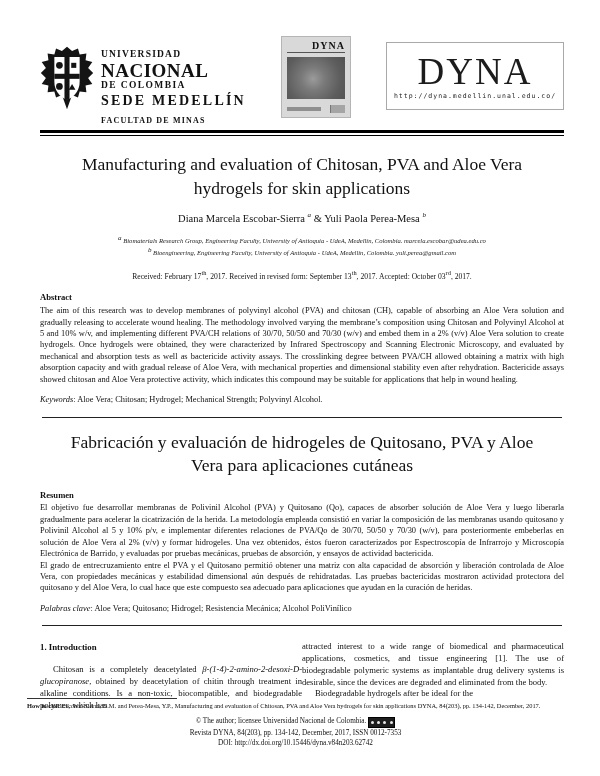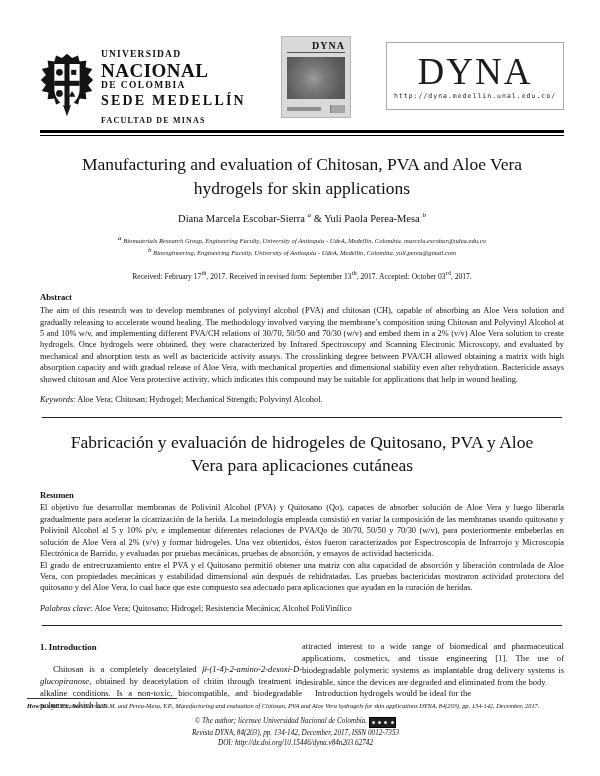--- a/index.html
+++ b/index.html
@@ -3,21 +3,21 @@
 <meta charset="utf-8">
 <style>
   html,body{margin:0;padding:0;background:#fff;}
   .page{
     width:600px;height:776px;box-sizing:border-box;position:relative;
     padding:40px 36px 0 40px;background:#fff;color:#111;
     font-family:"Liberation Serif","DejaVu Serif",serif;overflow:hidden;
   }
   
   .hdr{display:flex;justify-content:space-between;align-items:flex-start;height:84px;}
-  .unal{display:flex;align-items:center;padding-top:4px;}
+  .unal{display:flex;align-items:flex-start;padding-top:4px;}
   .crest{width:54px;height:68px;flex:0 0 auto;}
   .unal-text{margin-left:7px;line-height:1;padding-top:6px;}
   .unal-text .t1{font-size:9.5px;font-weight:bold;letter-spacing:1.2px;}
   .unal-text .t2{font-size:19px;font-weight:bold;letter-spacing:.5px;margin-top:1px;}
   .unal-text .t3{font-size:9.5px;font-weight:bold;letter-spacing:1.4px;margin-top:1px;}
   .unal-text .t4{font-size:14px;font-weight:bold;letter-spacing:2.2px;margin-top:4px;}
   .unal-text .t5{font-size:8px;font-weight:bold;letter-spacing:1.2px;margin-top:9px;}
   .cover{
     width:70px;height:82px;background:#d9d9d9;border:1px solid #b5b5b5;
     box-sizing:border-box;padding:3px 5px;margin-top:-4px;
@@ -54,21 +54,21 @@
   .title-es{font-size:17.5px;text-align:center;line-height:1.35;margin:13px 26px 0 26px;}
   .res{margin-top:12px;font-size:8.4px;line-height:1.36;text-align:justify;}
   .res p{margin:0;}
   
   .cols{display:flex;margin-top:15px;}
   .col{flex:1;font-size:8.6px;line-height:1.37;text-align:justify;}
   .sec-h{font-weight:bold;font-size:8.8px;margin-bottom:11px;}
   .col p{margin:0;}
   .indent{text-indent:13px;}
   
-  .footblock{position:absolute;left:27px;right:36px;bottom:28px;font-style:italic;}
+  .footblock{position:absolute;left:27px;right:36px;bottom:28px;}
   .fn-rule{border:0;border-top:1px solid #333;width:150px;margin:0 0 3px 0;}
   .footnote{font-size:6.4px;line-height:1.3;text-align:left;color:#111;}
   .footnote .fnl{font-weight:bold;}
   .footer{margin-top:6px;text-align:center;font-size:7.2px;line-height:1.4;color:#111;}
   .cc-badge{display:inline-flex;align-items:center;justify-content:space-around;
     width:25px;height:9px;background:#1e1e1e;border:1px solid #000;vertical-align:-1px;margin-left:2px;}
   .cc-dot{width:3px;height:3px;border-radius:50%;background:#e8e8e8;}
 </style>
 </head>
 <body>
@@ -147,21 +147,21 @@
 
   <hr class="thin-rule">
 
   <div class="cols">
     <div class="col">
       <div class="sec-h">1. Introduction</div>
       <p class="indent"><span>Chitosan is a completely deacetylated </span><i>β-(1-4)-2-amino-2-desoxi-D-glucopiranose</i><span>, obtained by deacetylation of chitin through treatment in alkaline conditions. Is a non-toxic, biocompatible, and biodegradable polymer, which has</span></p>
     </div>
     <div class="col">
       <p>attracted interest to a wide range of biomedical and pharmaceutical applications, cosmetics, and tissue engineering [1]. The use of biodegradable polymeric systems as implantable drug delivery systems is desirable, since the devices are degraded and eliminated from the body.</p>
-      <p class="indent">Introduction hydrogels would be ideal for the</p>
+      <p class="indent">Biodegradable hydrogels after be ideal for the</p>
     </div>
   </div>
 
   <div class="footblock">
     <hr class="fn-rule">
     <div class="footnote">
       <span class="fnl">How to cite:</span><span> Escobar-Sierra, D.M. and Perea-Mesa, Y.P., Manufacturing and evaluation of Chitosan, PVA and Aloe Vera hydrogels for skin applications DYNA, 84(203), pp. 134-142, December, 2017.</span>
     </div>
     <div class="footer">
       <div>

